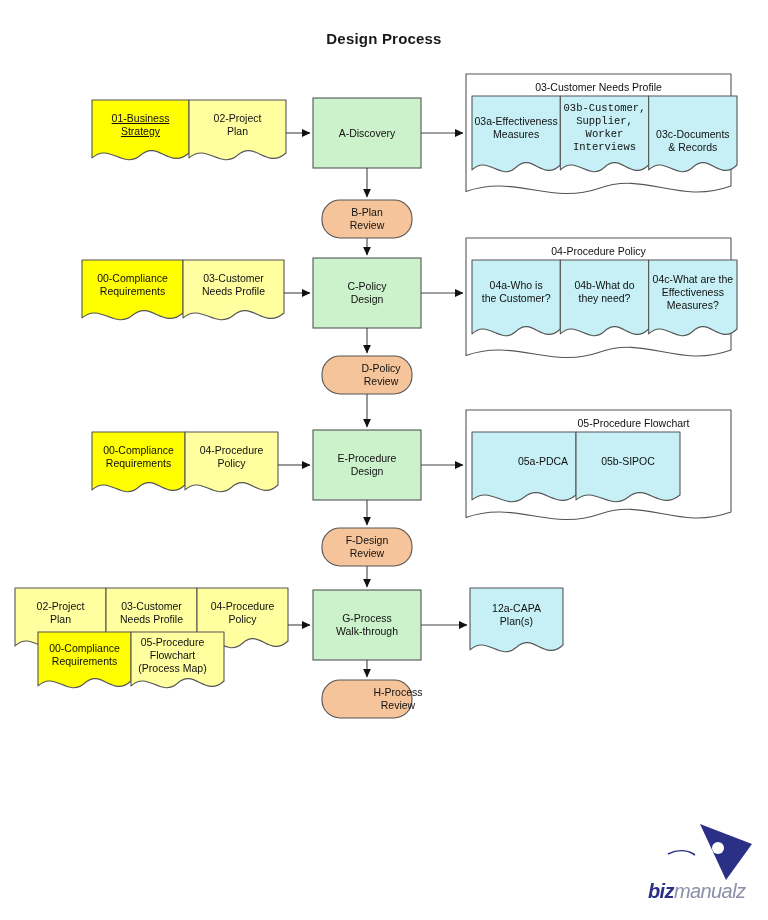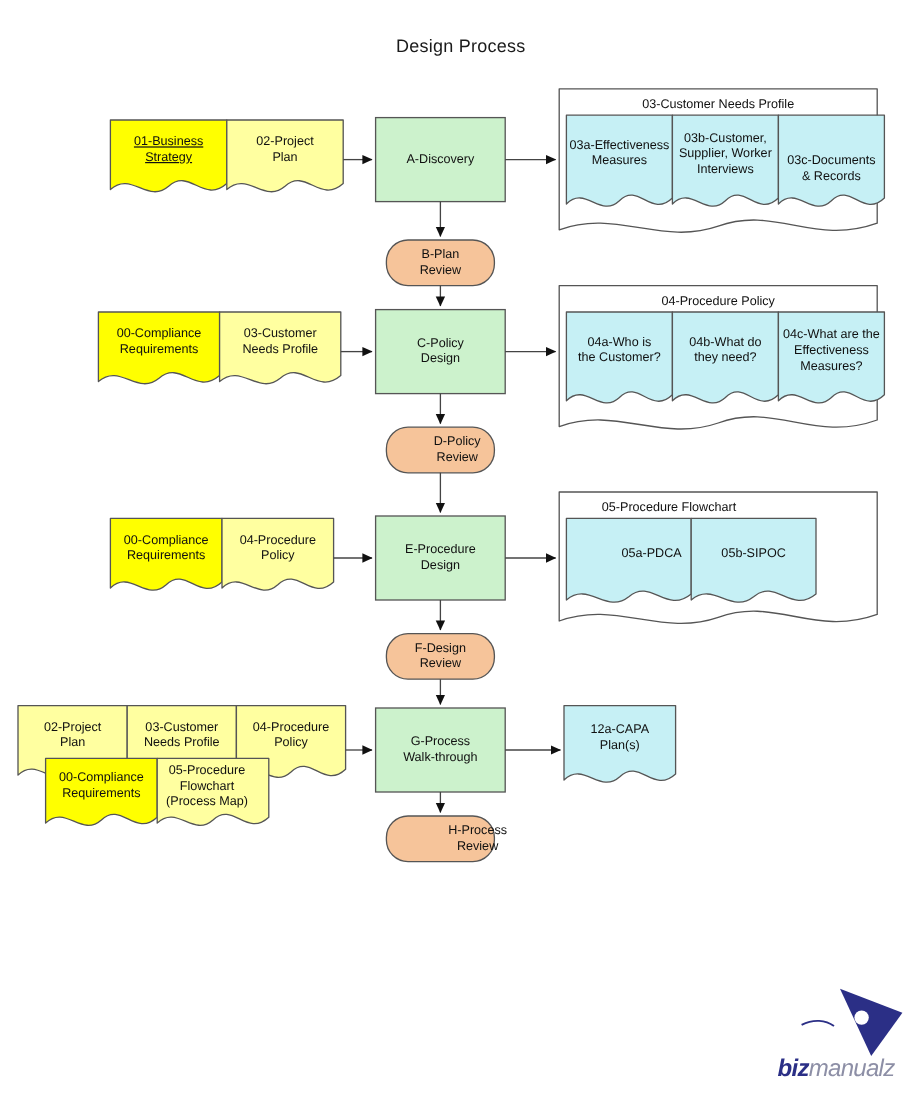--- a/index.html
+++ b/index.html
@@ -6,21 +6,21 @@
   body{
     width:768px;height:920px;background:#ffffff;
     font-family:"Liberation Sans","DejaVu Sans",sans-serif;
     overflow:hidden;position:relative;
   }
   #stage{position:absolute;left:0;top:0;width:768px;height:920px;}
   svg#canvas{position:absolute;left:0;top:0;width:768px;height:920px;}
 
   .title{
     position:absolute;left:0;top:30px;width:768px;text-align:center;
-    font-size:15px;font-weight:normal;color:#1a1a1a;letter-spacing:.2px;
+    font-size:15px;font-weight:bold;color:#1a1a1a;letter-spacing:.2px;
   }
 
   .lbl{
     position:absolute;display:flex;align-items:center;justify-content:center;
     text-align:center;font-size:10.5px;line-height:13px;color:#101010;
     pointer-events:none;white-space:pre-line;
   }
   .lbl.grp{font-size:10.5px;}
 
   
@@ -178,34 +178,34 @@
       <div class="lbl" style="left: 197px; top: 588px; width: 91px; height: 50px;">04-Procedure
 Policy</div>
       <div class="lbl" style="left: 38px; top: 632px; width: 93px; height: 46px;">00-Compliance
 Requirements</div>
       <div class="lbl" style="left: 131px; top: 632px; width: 83px; height: 46px;">05-Procedure
 Flowchart
 (Process Map)</div>
       <div class="lbl grp" style="left: 466px; top: 78px; width: 265px; height: 18px;">03-Customer Needs Profile</div>
       <div class="lbl" style="left: 472px; top: 96px; width: 88.3333px; height: 64px;">03a-Effectiveness
 Measures</div>
-      <div class="lbl" style="left: 560.333px; top: 96px; width: 88.3333px; height: 64px;">03b-Customer,
+      <div class="lbl" style="left: 560.333px; top: 96px; width: 88.3333px; height: 64px; font-family: Liberation Mono, monospace;">03b-Customer,
 Supplier, Worker
 Interviews</div>
       <div class="lbl" style="left: 648.667px; top: 96px; width: 88.3333px; height: 64px; margin-top: 13px;">03c-Documents
 &amp; Records</div>
       <div class="lbl grp" style="left: 466px; top: 242px; width: 265px; height: 18px;">04-Procedure Policy</div>
       <div class="lbl" style="left: 472px; top: 260px; width: 88.3333px; height: 64px;">04a-Who is
 the Customer?</div>
       <div class="lbl" style="left: 560.333px; top: 260px; width: 88.3333px; height: 64px;">04b-What do
 they need?</div>
       <div class="lbl" style="left: 648.667px; top: 260px; width: 88.3333px; height: 64px;">04c-What are the
 Effectiveness
 Measures?</div>
-      <div class="lbl grp" style="left: 438px; top: 414px; width: 239px; height: 18px;">05-Procedure Flowchart</div>
+      <div class="lbl grp" style="left: 466px; top: 414px; width: 239px; height: 18px; padding-left: 48px;">05-Procedure Flowchart</div>
       <div class="lbl" style="left: 457px; top: 432px; width: 124px; height: 58px; padding-left: 24px;">05a-PDCA</div>
       <div class="lbl" style="left: 576px; top: 432px; width: 104px; height: 58px;">05b-SIPOC</div>
       <div class="lbl" style="left: 470px; top: 588px; width: 93px; height: 54px;">12a-CAPA
 Plan(s)</div>
     </div>
 
   <div class="logo">
     <svg viewBox="0 0 112 64" width="112" height="64">
       <path d="M52 2 L104 22 L78 58 Z" fill="#2b2f86"></path>
       <path d="M26 24 C36 18 44 22 48 28 C50 24 55 22 59 24 C54 27 54 31 56 34

